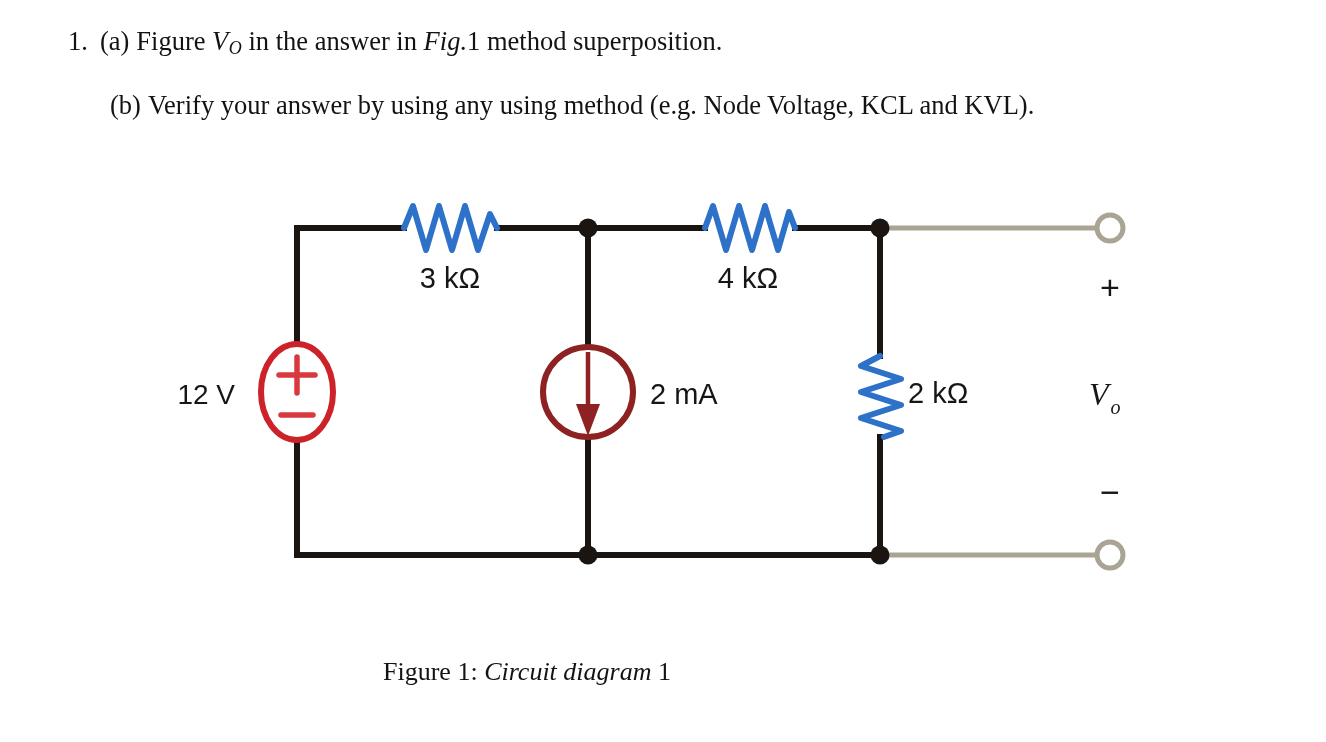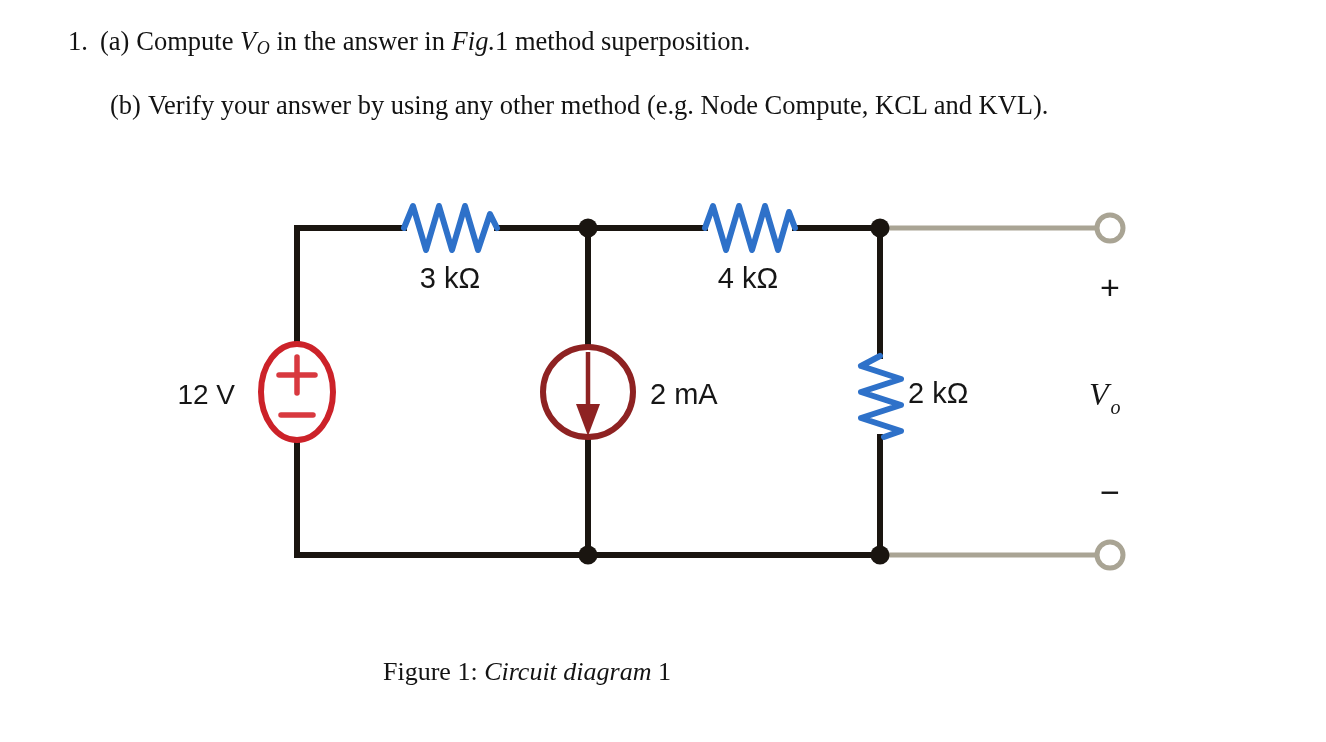--- a/index.html
+++ b/index.html
@@ -82,29 +82,29 @@
     white-space: nowrap;
   }
   #figure-caption .caption-title { font-style: italic; }
 </style>
 </head>
 <body>
 
 <div id="problem-statement">
 
   <div class="problem-line" id="problem-line-a">
-    <span class="item-number">1.</span><span class="part-label">(a)</span><span>Compute</span>
+    <span class="item-number">1.</span><span class="part-label">(a)</span><span>Figure</span>
     <span class="mathvar"><span>V</span><sub>O</sub></span>
     <span>in the answer in</span>
     <span class="fig-ref">Fig.</span><span>1</span>
     <span>method superposition.</span>
   </div>
 
   <div class="problem-line" id="problem-line-b">
-    <span class="part-label">(b)</span><span>Verify your answer by using any other method (e.g. Node Compute, KCL and KVL).</span>
+    <span class="part-label">(b)</span><span>Verify your answer by using any using method (e.g. Node Voltage, KCL and KVL).</span>
   </div>
 
 </div>
 
 <div id="figure-block">
 
   <div id="circuit-diagram">
     <svg id="circuit-svg" width="1326" height="470" viewBox="0 0 1326 470">
 
       <g stroke="#1A1510" stroke-width="6" fill="none" stroke-linecap="square">

